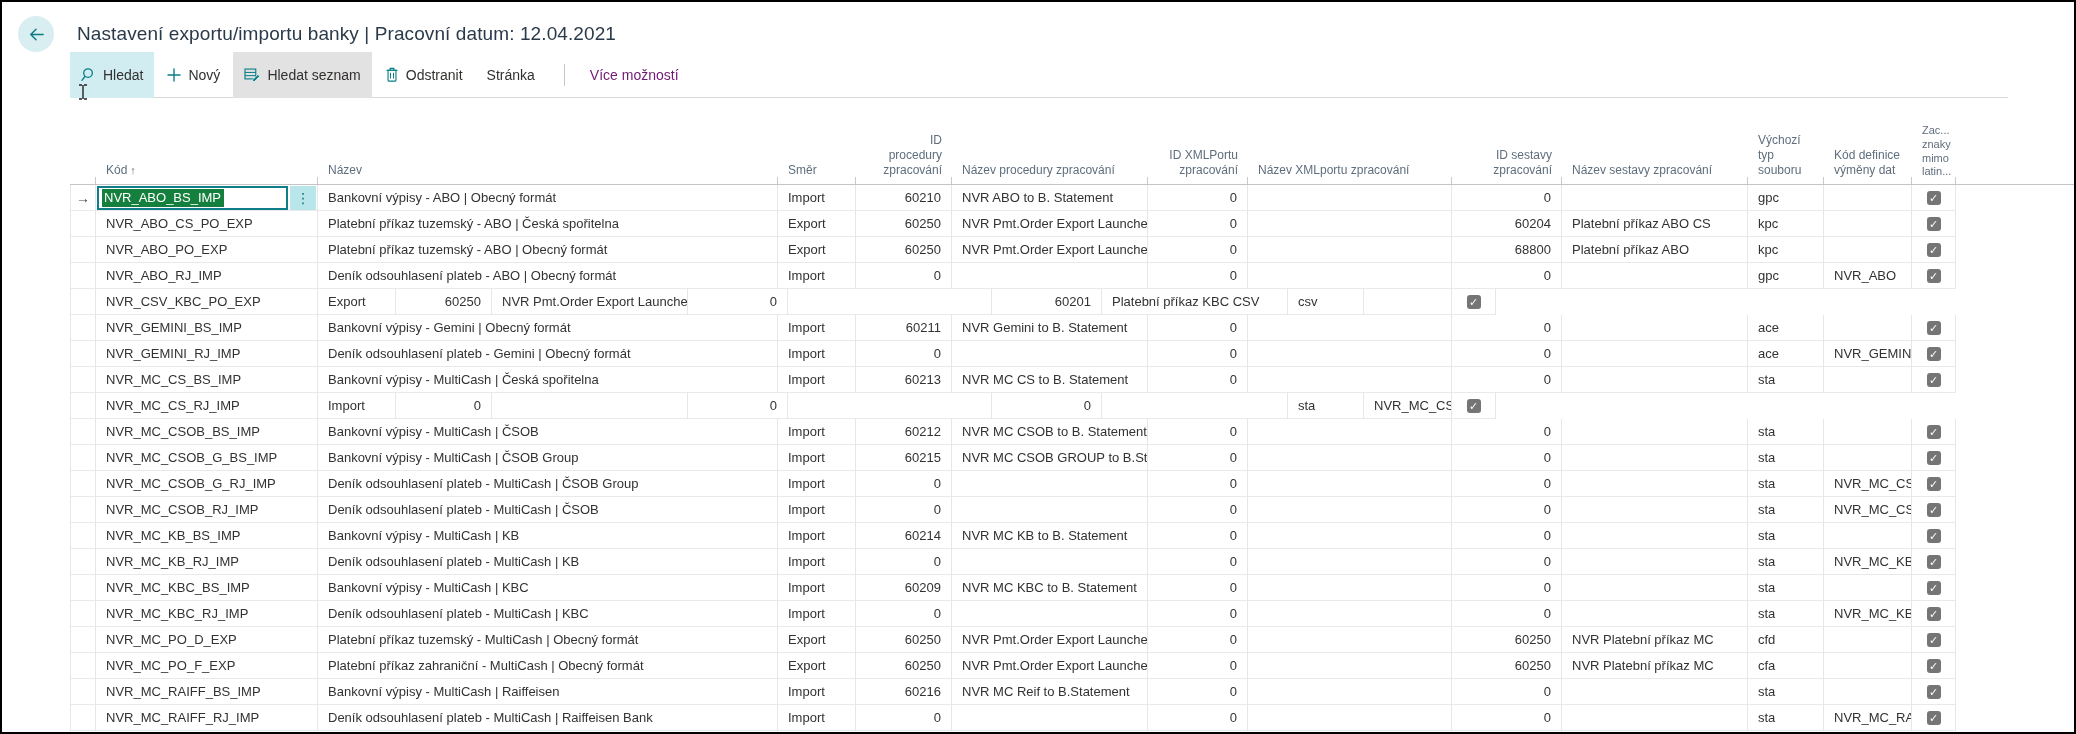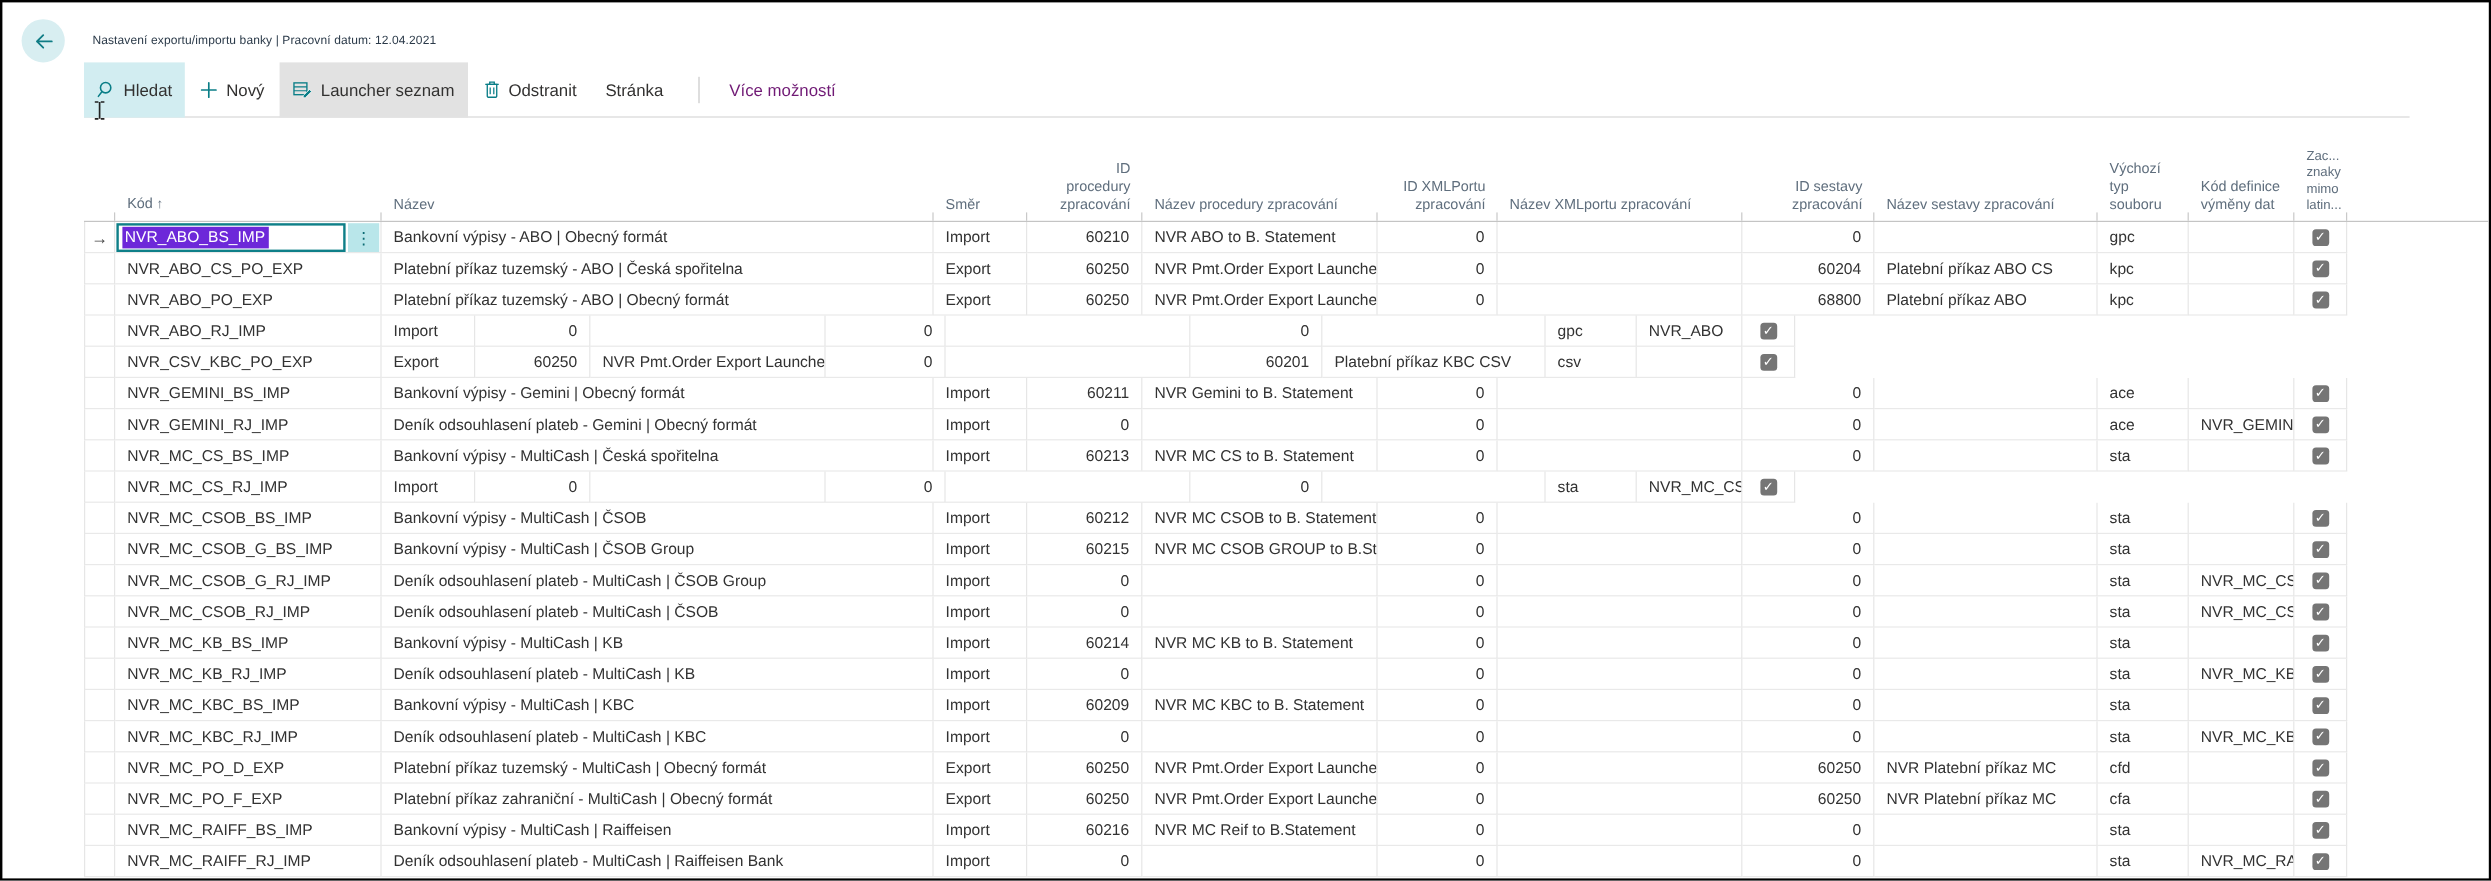--- a/index.html
+++ b/index.html
@@ -14,21 +14,21 @@
     overflow: hidden;
   }
 
   
   .titlebar { display:flex; align-items:center; gap:23px; padding:14px 0 0 16px; height:50px; }
   .back-btn {
     width:36px; height:36px; border-radius:50%;
     background:#d8eef1; border:none; cursor:pointer;
     display:flex; align-items:center; justify-content:center; flex:0 0 auto;
   }
-  .page-title { font-size:10px; color:#2b3a49; letter-spacing:.1px; }
+  .page-title { font-size:19px; color:#2b3a49; letter-spacing:.1px; }
 
   
   .toolbar {
     display:flex; align-items:center;
     margin:0 66px 0 68px; height:46px;
     border-bottom:1px solid #d8d8d8;
     font-size:14px; color:#323130;
   }
   .tb-btn {
     display:flex; align-items:center; gap:7px;
@@ -72,21 +72,21 @@
   .col-nazev_sestavy{width:186px} .col-vychozi_typ{width:76px} .col-kod_definice{width:88px}
   .col-zac_znaky{width:44px}
 
   
   .cell.kod-sel { padding:0 0 0 1px; gap:2px; }
   .kod-focus {
     display:flex; align-items:center;
     width:191px; height:24px;
     border:2px solid #0e7f88; background:#fff; padding-left:3px;
   }
-  .text-selected { background:#6d28d9; color:#fff; padding:1px 3px 2px 2px; font-size:13px; }
+  .text-selected { background:#15803d; color:#fff; padding:1px 3px 2px 2px; font-size:13px; }
   .dots-btn {
     display:flex; align-items:center; justify-content:center;
     width:26px; height:24px; background:#b9e6ea; color:#0b6b73;
     font-size:14px; cursor:pointer; letter-spacing:0;
   }
 
   .checkbox {
     width:14px; height:14px; border-radius:3px;
     background:#757575; color:#fff;
     font-size:11px; line-height:14px; text-align:center;
@@ -134,21 +134,21 @@
     </button>
     <button class="tb-btn active">
       <span class="tb-icon">
         <svg width="16" height="15" viewBox="0 0 17 16">
           <rect x="1" y="2.2" width="11.5" height="10.5" fill="none" stroke="#0a7e87" stroke-width="1.2"></rect>
           <line x1="1" y1="5.8" x2="12.5" y2="5.8" stroke="#0a7e87" stroke-width="1.1"></line>
           <line x1="1" y1="9.2" x2="12.5" y2="9.2" stroke="#0a7e87" stroke-width="1.1"></line>
           <path d="M9.2 13.6l5.6-5.6 1.9 1.9-5.6 5.6h-1.9z" fill="#0a7e87" stroke="#fff" stroke-width="0.7"></path>
         </svg>
       </span>
-      <span class="lbl">Launcher seznam</span>
+      <span class="lbl">Hledat seznam</span>
     </button>
     <button class="tb-btn">
       <span class="tb-icon">
         <svg width="14" height="15" viewBox="0 0 14 16">
           <path d="M1 3.5h12M5 3.5V1.5h4v2" fill="none" stroke="#0a7e87" stroke-width="1.2"></path>
           <path d="M2.8 3.5h8.4V14a1 1 0 0 1-1 1H3.8a1 1 0 0 1-1-1z" fill="none" stroke="#0a7e87" stroke-width="1.2"></path>
           <line x1="5.4" y1="6.2" x2="5.4" y2="12.2" stroke="#0a7e87" stroke-width="1.1"></line>
           <line x1="8.6" y1="6.2" x2="8.6" y2="12.2" stroke="#0a7e87" stroke-width="1.1"></line>
         </svg>
       </span>
@@ -241,20 +241,21 @@
           <div class="cell col-nazev_sestavy">Platební příkaz ABO</div>
           <div class="cell col-vychozi_typ">kpc</div>
           <div class="cell col-kod_definice"></div>
           <div class="cell col-zac_znaky center">
             <span class="checkbox">✓</span>
           </div>
         </div>
         <div class="row">
           <div class="cell gutter col-gutter"></div>
           <div class="cell col-kod">NVR_ABO_RJ_IMP</div>
+          <div class="cell col-nazev">Deník odsouhlasení plateb - ABO |  Obecný formát</div>
           <div class="cell col-smer">Import</div>
           <div class="cell col-id_procedury right">0</div>
           <div class="cell col-nazev_procedury"></div>
           <div class="cell col-id_xmlportu right">0</div>
           <div class="cell col-nazev_xmlportu"></div>
           <div class="cell col-id_sestavy right">0</div>
           <div class="cell col-nazev_sestavy"></div>
           <div class="cell col-vychozi_typ">gpc</div>
           <div class="cell col-kod_definice">NVR_ABO</div>
           <div class="cell col-zac_znaky center">

